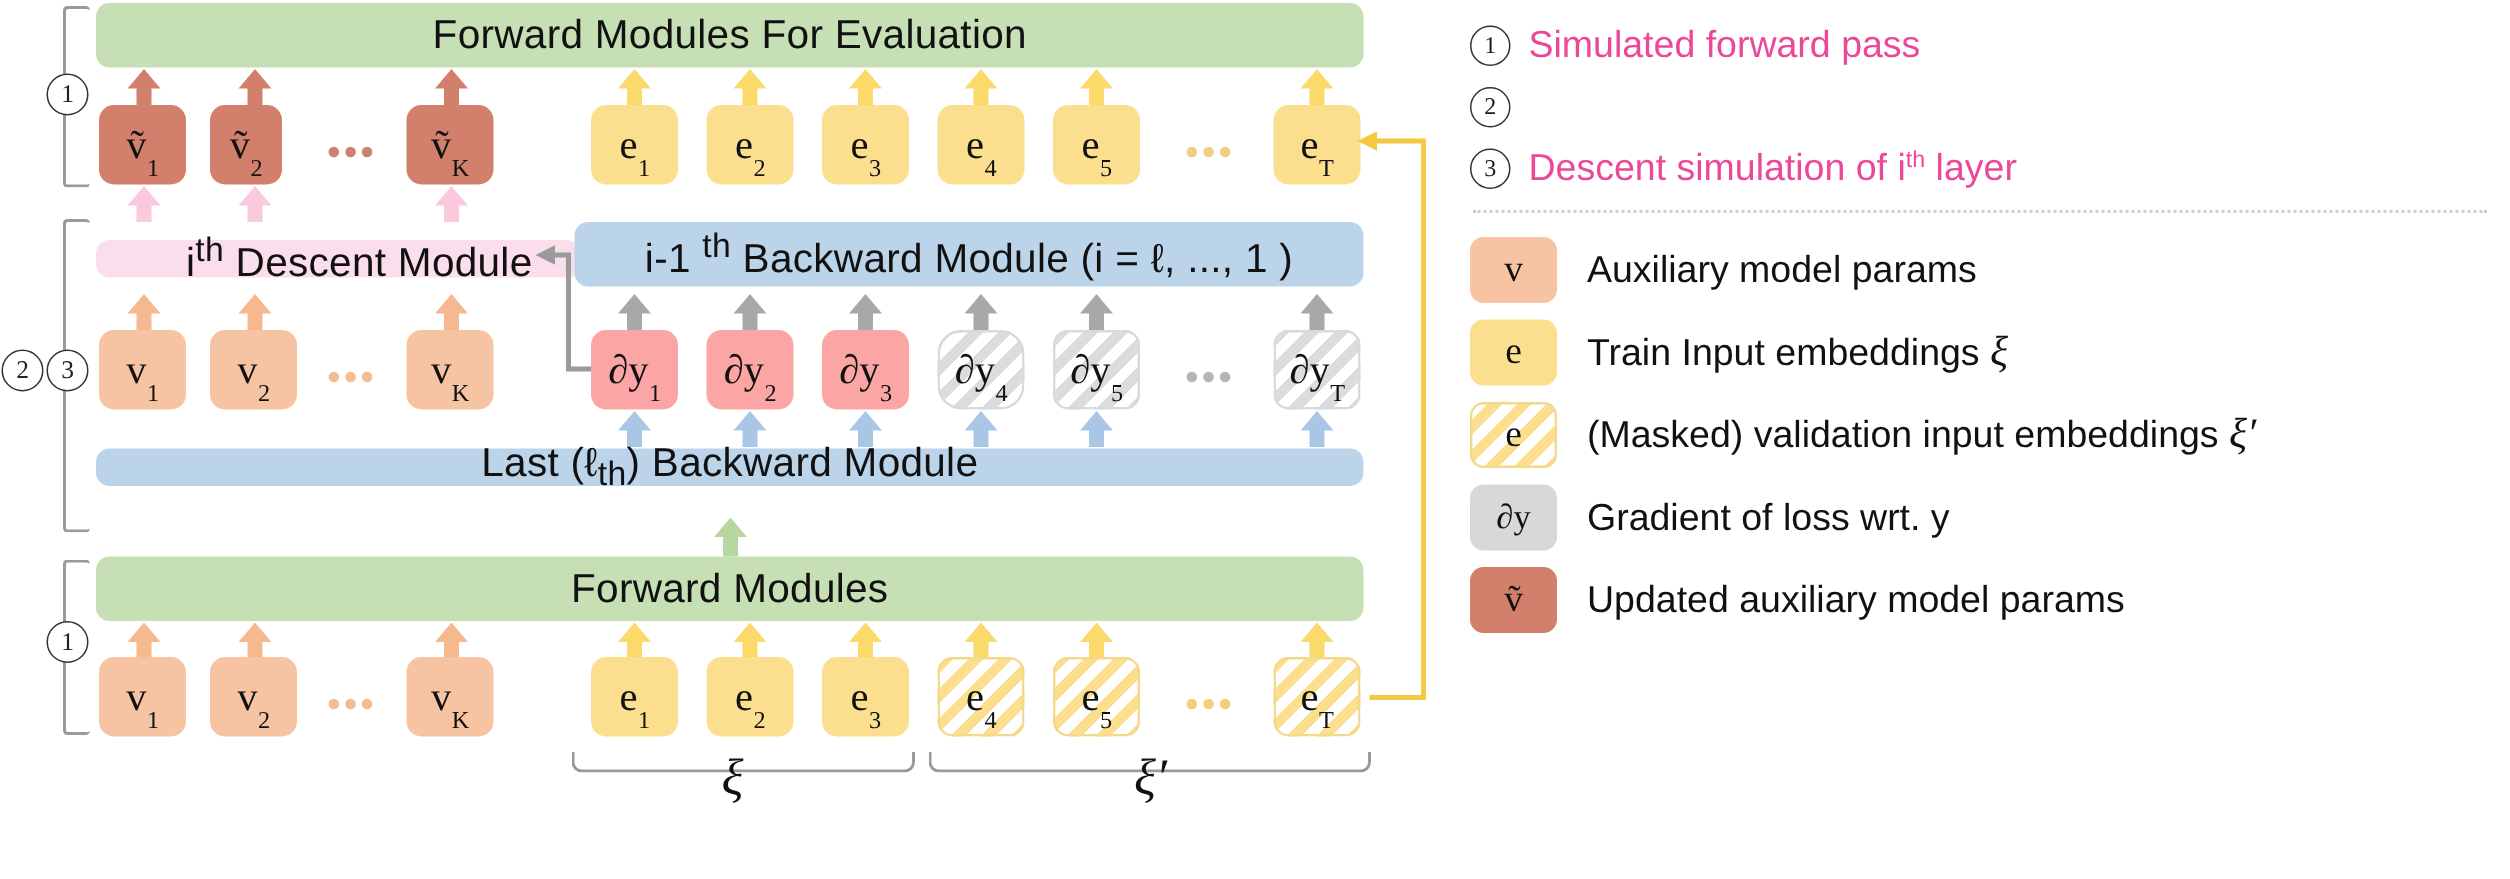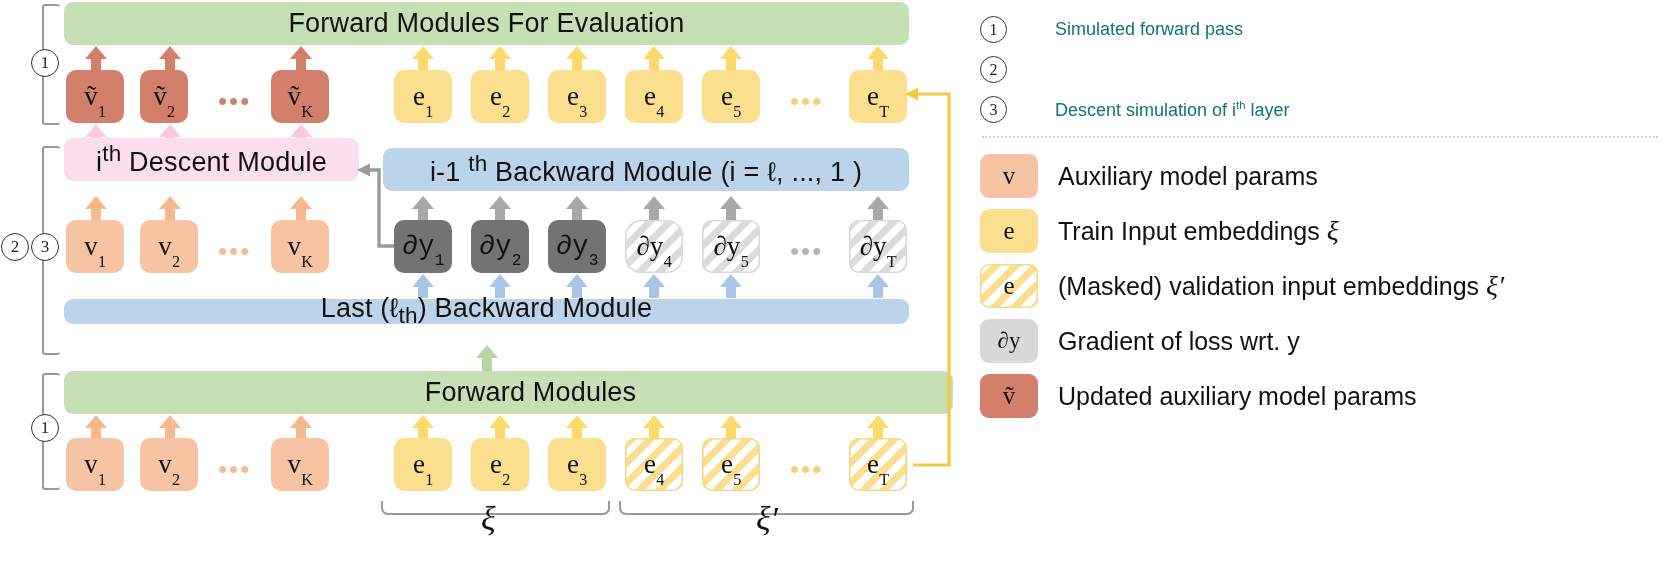--- a/index.html
+++ b/index.html
@@ -23,21 +23,21 @@
   
   .tok{
     position:absolute;border-radius:10px;
     display:flex;align-items:center;justify-content:center;
     font-size:27px;color:#111;
     font-family:"Liberation Serif", serif;
   }
   .tok.vt{background:#d2806c;}        
   .tok.v{background:#f7c4a3;}         
   .tok.e{background:#fbdf8f;}         
-  .tok.dy{background:#737373;font-family:Liberation Mono, monospace;}
+  .tok.dy{background:#fca5a5;font-family:Liberation Serif, serif;}
   .tok.hatch-e{
     background:
       repeating-linear-gradient(-45deg,#fbdf8f 0 7px,#ffffff 7px 14px);
     box-shadow:inset 0 0 0 1.6px #f4d98b;
   }
   .tok.hatch-dy{
     background:
       repeating-linear-gradient(-45deg,#dcdcdc 0 7px,#ffffff 7px 14px);
     box-shadow:inset 0 0 0 1.6px #d9d9d9;
   }
@@ -69,21 +69,21 @@
   .xi{position:absolute;font-family:"Liberation Serif",serif;font-style:italic;font-size:34px;color:#111;}
 
   
   #legend{position:absolute;left:980px;top:16px;width:680px;}
   .lg-step{display:flex;align-items:center;margin-bottom:13px;}
   .lg-step .n{
     width:25px;height:25px;border:1.6px solid #333;border-radius:50%;
     display:flex;align-items:center;justify-content:center;
     font-size:16px;font-family:"Liberation Serif",serif;flex:none;margin-right:12px;
   }
-  .lg-step .t{font-size:18px;color:#0f766e;white-space:nowrap;margin-left:36px;}
+  .lg-step .t{font-size:25px;color:#ec4899;white-space:nowrap;}
   .lg-step .t sup{font-size:.62em;}
   .divider{
     border-top:2.5px dotted #cfcfcf;margin:13px 2px 16px 2px;
   }
   .lg-row{display:flex;align-items:center;margin-bottom:11px;}
   .lg-row .sw{
     width:58px;height:44px;border-radius:9px;flex:none;margin-right:20px;
     display:flex;align-items:center;justify-content:center;
     font-size:25px;font-family:"Liberation Serif",serif;color:#111;
   }
@@ -190,21 +190,21 @@
 </div>
 <div class="arrow" style="left:159px;top:124px;height:24px;">
   <div class="head" style="border-bottom:13px solid #fac9de;"></div>
     <div class="shaft" style="height:13px;background:#fac9de;"></div>
 </div>
 <div class="arrow" style="left:290px;top:124px;height:24px;">
   <div class="head" style="border-bottom:13px solid #fac9de;"></div>
     <div class="shaft" style="height:13px;background:#fac9de;"></div>
 </div>
 
-<div class="bar pink" style="left:64px;top:138px;width:295px;height:43px;">
+<div class="bar pink" style="left:64px;top:160px;width:295px;height:25px;padding-left:28px;">
   <span>i<sup>th</sup> Descent Module</span>
 </div>
 <div class="bar blue" style="left:383px;top:148px;width:526px;height:43px;">
   <span>i-1 <sup>th</sup> Backward Module (i = ℓ, ..., 1 )</span>
 </div>
 
 <svg class="abs" style="left:355px;top:158px;width:60px;height:95px;">
   <path d="M58 88 L24 88 L24 12 L14 12" fill="none" stroke="#9a9a9a" stroke-width="3.4"></path>
   <polygon points="2,12 15,5.5 15,18.5" fill="#9a9a9a"></polygon>
 </svg>
@@ -305,21 +305,21 @@
 
 <div class="bar blue" style="left:64px;top:299px;width:845px;height:25px;">
   <span>Last (ℓ<sub>th</sub>) Backward Module</span>
 </div>
 
 <div class="arrow" style="left:476px;top:345px;height:26px;">
   <div class="head" style="border-bottom:13px solid #b6d6a2;"></div>
     <div class="shaft" style="height:15px;background:#b6d6a2;"></div>
 </div>
 
-<div class="bar green" style="left:64px;top:371px;width:845px;height:43px;padding-left:44px;">
+<div class="bar green" style="left:64px;top:371px;width:845px;height:43px;">
   <span>Forward Modules</span>
 </div>
 
 <div class="arrow" style="left:85px;top:415px;height:24px;">
   <div class="head" style="border-bottom:13px solid #f6b98f;"></div>
     <div class="shaft" style="height:13px;background:#f6b98f;"></div>
 </div>
 <div class="arrow" style="left:159px;top:415px;height:24px;">
   <div class="head" style="border-bottom:13px solid #f6b98f;"></div>
     <div class="shaft" style="height:13px;background:#f6b98f;"></div>

